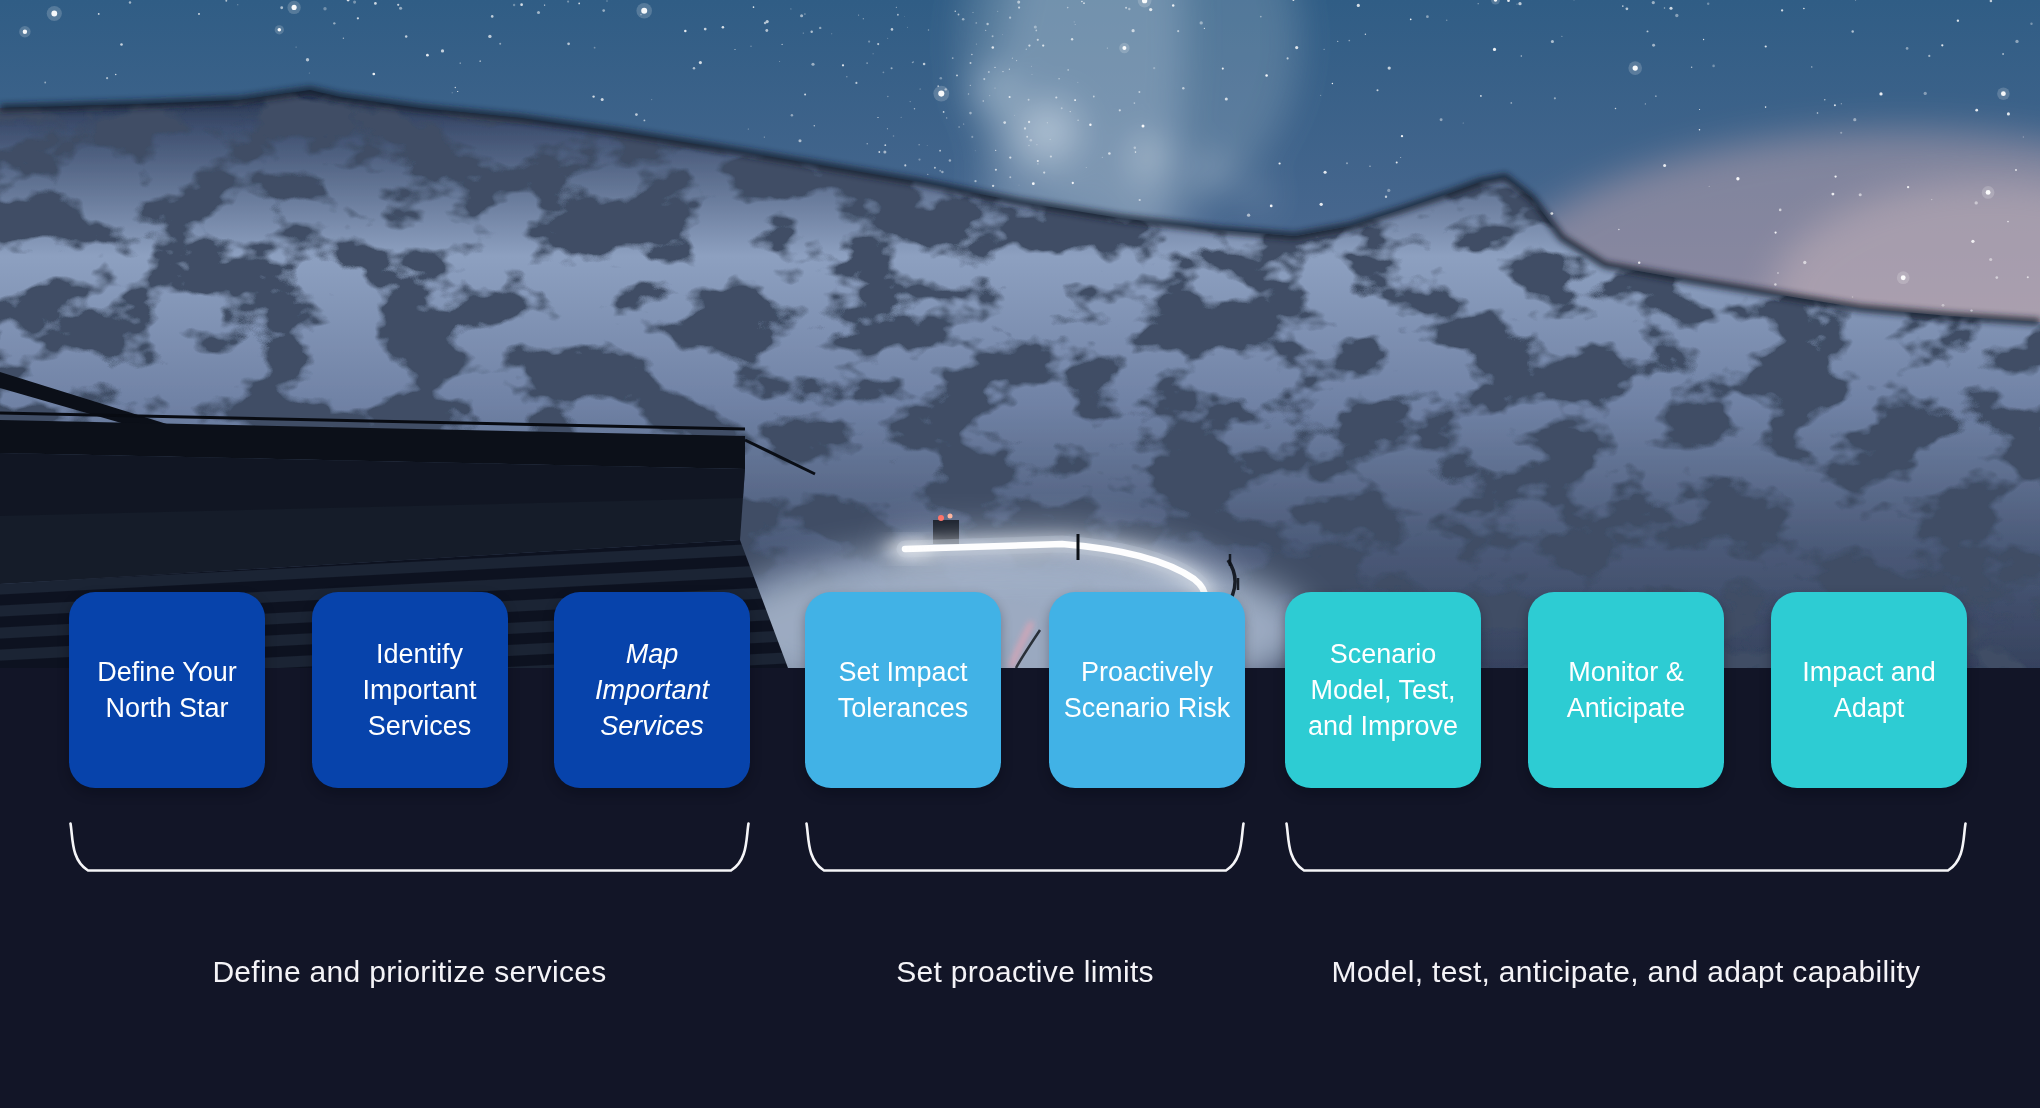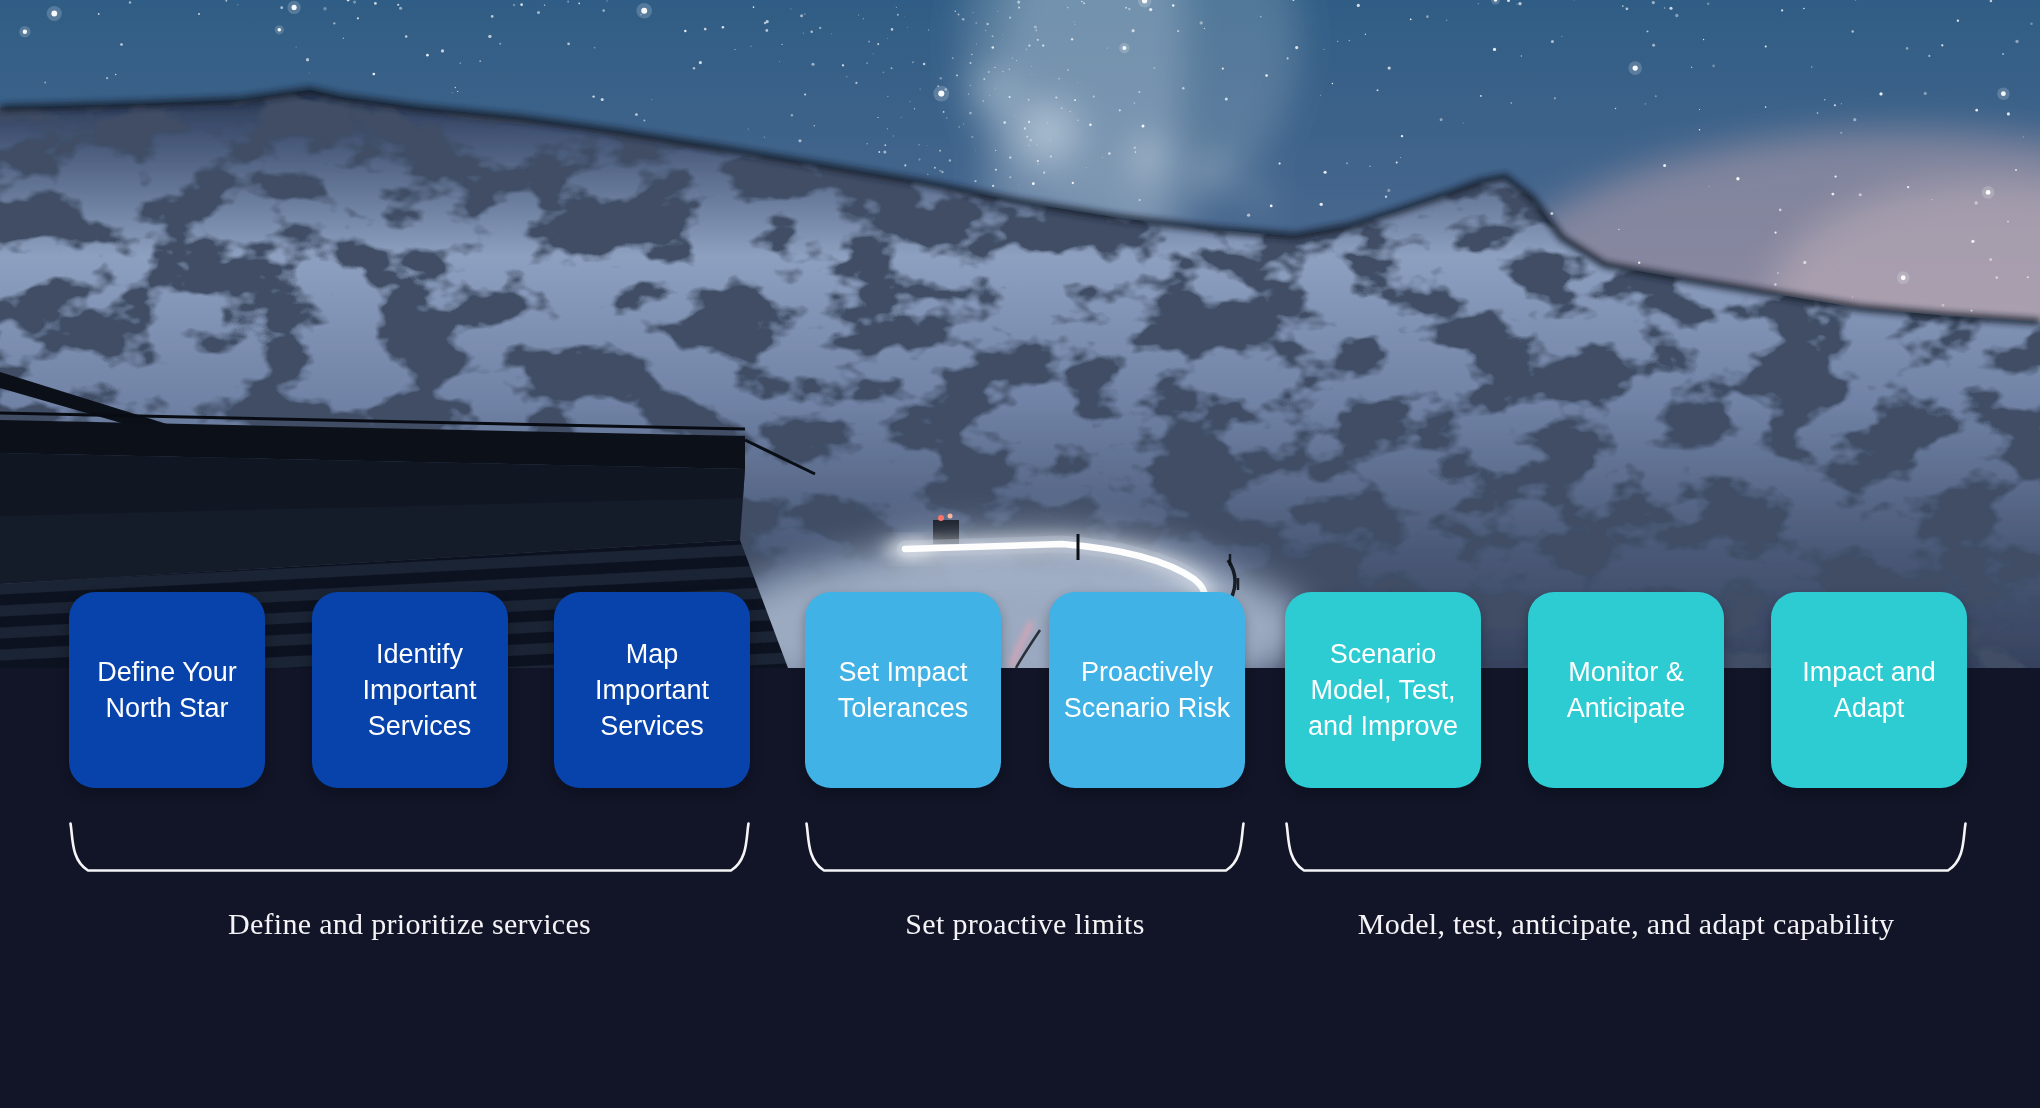--- a/index.html
+++ b/index.html
@@ -19,22 +19,22 @@
   .cards{display:flex;justify-content:space-between}
   .card{
     width:196px;height:196px;border-radius:26px;box-sizing:border-box;
     display:flex;align-items:center;justify-content:center;
     padding:0 13px;text-align:center;
     color:#ffffff;font-size:27px;line-height:36px;font-weight:400;
     box-shadow:0 5px 12px rgba(4,7,18,0.30);
   }
   .brace{display:block;width:100%;height:52px;margin-top:34px}
   .caption{
-    margin-top:32px;text-align:center;
-    font-size:30px;line-height:36px;letter-spacing:.3px;color:#f4f3f7;font-family:Liberation Serif, serif;
+    margin-top:80px;text-align:center;
+    font-size:30px;line-height:36px;letter-spacing:.3px;color:#f4f3f7;
   }
 </style>
 </head>
 <body>
 
 <div class="canvas">
 
   <svg class="photo" width="2040" height="668" viewBox="0 0 2040 668">
     <defs>
       <linearGradient id="sky" x1="0" y1="0" x2="0" y2="1">
@@ -505,21 +505,21 @@
 
   <div class="groups" id="groups">
       <section class="group g0">
         <div class="cards">
           <div class="card" style="background: rgb(7, 67, 171);">
             <span>Define Your North Star</span>
           </div>
           <div class="card" style="background: rgb(7, 67, 171); padding-left: 33px;">
             <span>Identify Important Services</span>
           </div>
-          <div class="card" style="background: rgb(7, 67, 171);">
+          <div class="card" style="background: rgb(7, 67, 171); font-style: italic;">
             <span>Map Important Services</span>
           </div>
         </div>
         <svg class="brace" viewBox="0 0 681 52">
           <path d="M1.5,1.5 C4,16 2,38 19,48.5 L662,48.5 C679,38 677,16 679.5,1.5" fill="none" stroke="#f5f5f8" stroke-width="2.6" stroke-linecap="round"></path>
         </svg>
         <div class="caption">Define and prioritize services</div>
       </section>
       <section class="group g1">
         <div class="cards">

